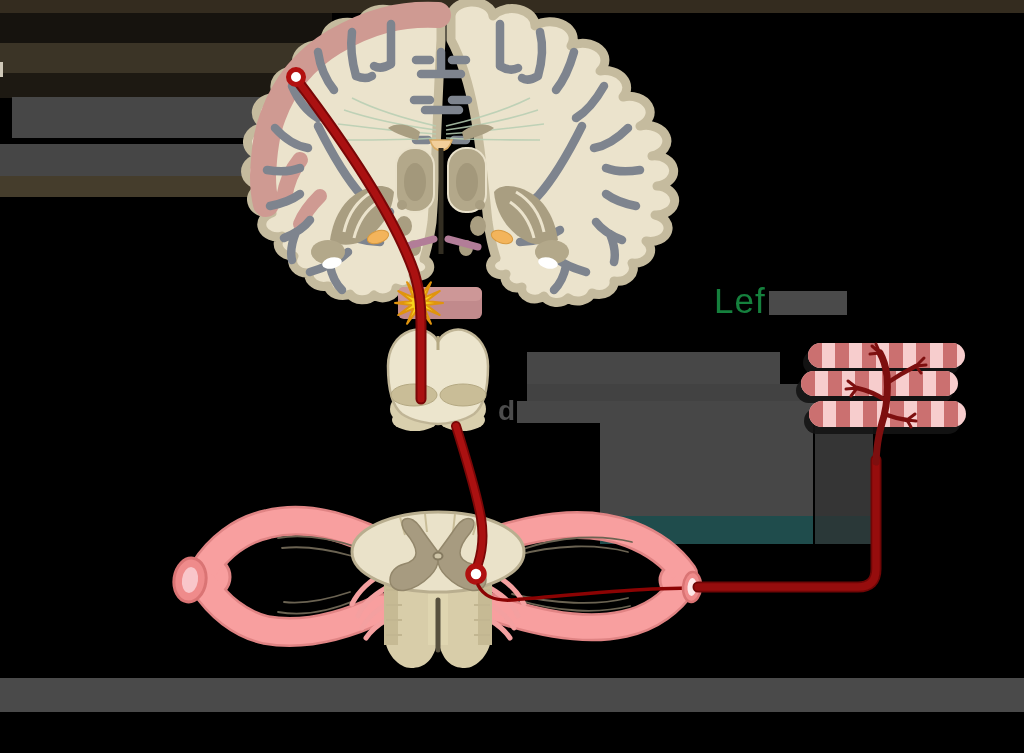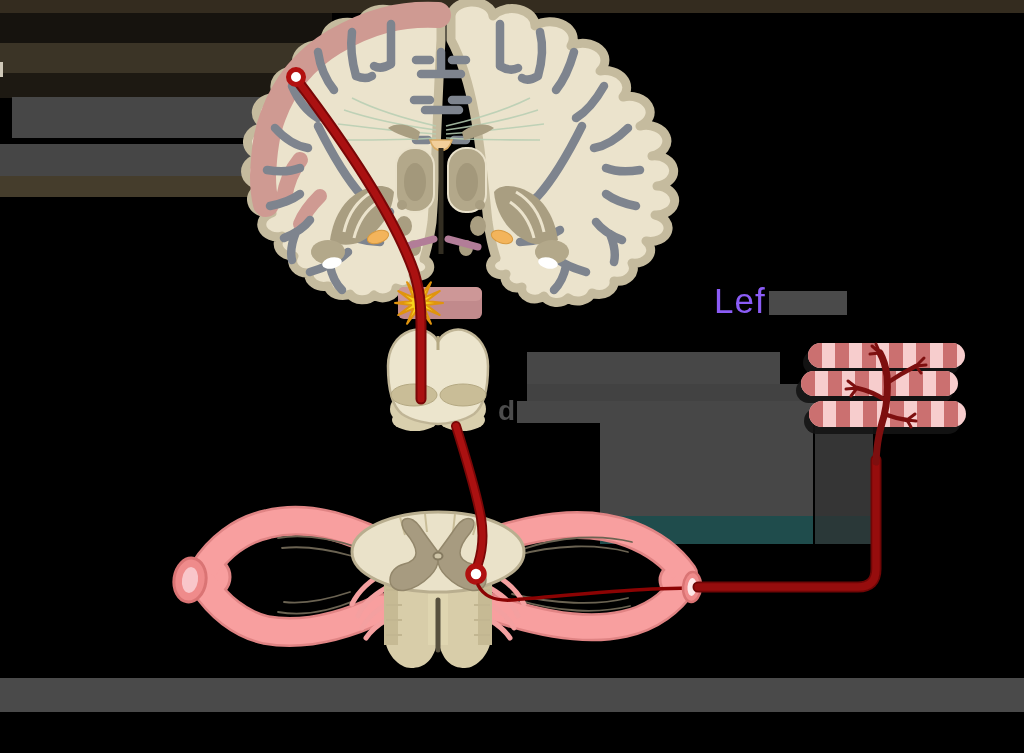--- a/index.html
+++ b/index.html
@@ -17,21 +17,21 @@
   .gray2{left:0;top:144px;width:274px;height:32px;background:#464646;}
   .brown-band{left:0;top:176px;width:286px;height:21px;background:#453d2c;}
   .mid-a{left:527px;top:352px;width:253px;height:32px;background:#474747;}
   .mid-b{left:527px;top:384px;width:303px;height:17px;background:#424242;}
   .mid-c{left:517px;top:401px;width:313px;height:22px;background:#474747;}
   .mid-big{left:600px;top:423px;width:213px;height:93px;background:#474747;}
   .teal-bar{left:600px;top:516px;width:213px;height:28px;background:#1f4c4c;}
   .col-r{left:815px;top:420px;width:58px;height:96px;background:#353535;}
   .col-r-teal{left:815px;top:516px;width:58px;height:28px;background:#2a3838;}
   .band-bottom{left:0;top:678px;width:1024px;height:34px;background:#4a4a4a;}
-  .label-lef{left:714px;top:281px;color:#8b5cf6;font-size:35px;font-weight:400;letter-spacing:1px;}
+  .label-lef{left:714px;top:281px;color:#15803d;font-size:35px;font-weight:400;letter-spacing:1px;}
   .label-blob{left:769px;top:291px;width:78px;height:24px;background:#4a4a4a;}
   .letter-d{left:498px;top:395px;color:#4c4c4c;font-size:28px;font-weight:700;}
   svg.scene{position:absolute;left:0;top:0;z-index:2;}
   .under{z-index:1;}
 </style>
 </head>
 <body>
 
 <div class="stage">
 

